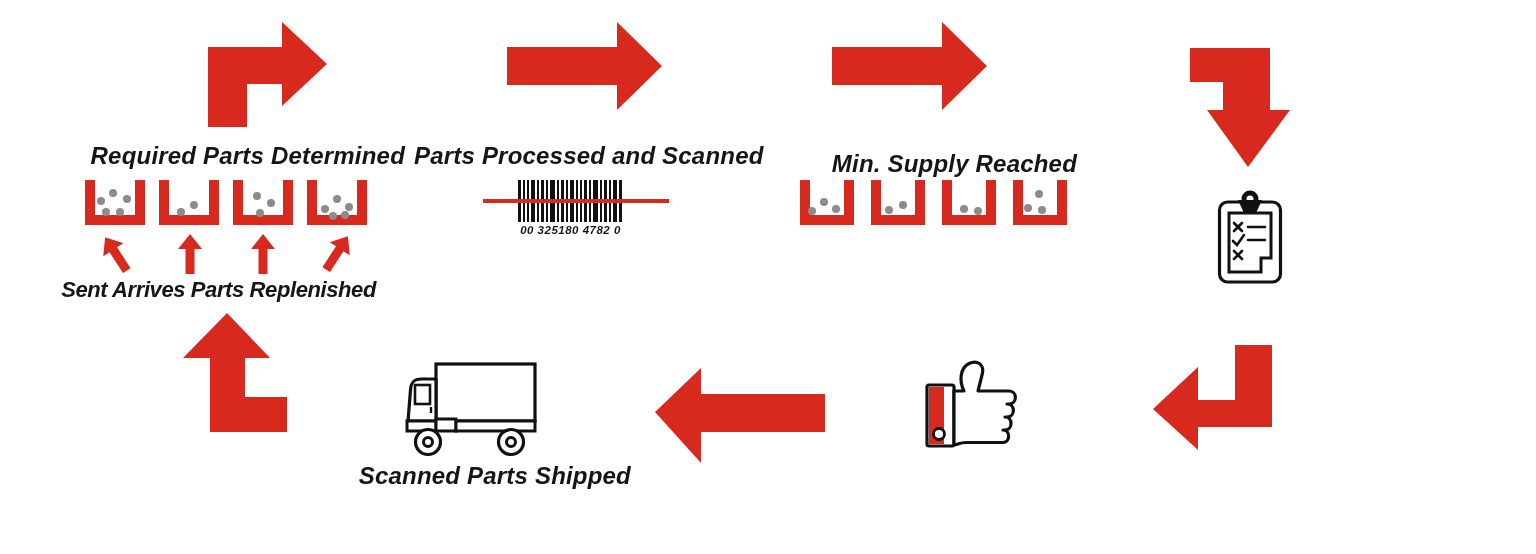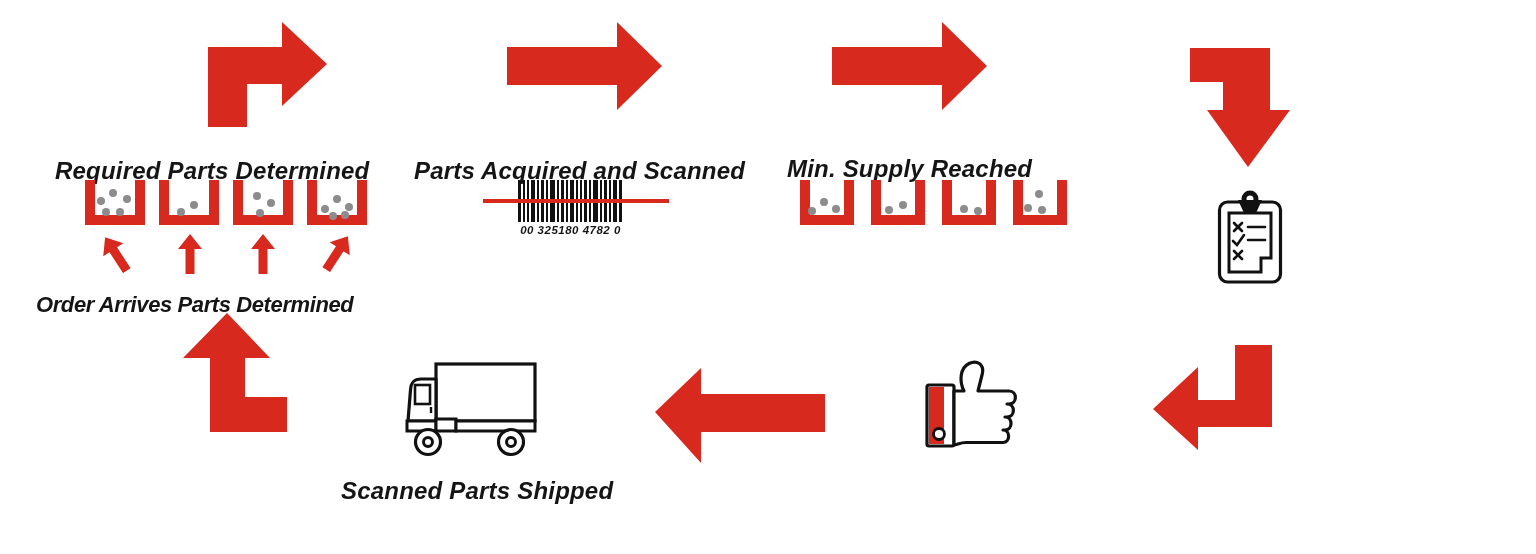--- a/index.html
+++ b/index.html
@@ -4,21 +4,21 @@
 <style>
   html,body{margin:0;padding:0;background:#ffffff;}
   .canvas{
     position:relative;width:1536px;height:554px;background:#ffffff;overflow:hidden;
     font-family:"Liberation Sans", sans-serif;
   }
   .arrow{position:absolute;}
   .arrow polygon{fill:var(--red);}
   .label{
     position:absolute;font-weight:bold;font-style:italic;font-size:24px;
-    color:var(--text);text-align:left;white-space:nowrap;letter-spacing:0.2px;margin-top:15px;
+    color:var(--text);text-align:right;white-space:nowrap;letter-spacing:0.2px;
   }
   .label.condensed{font-size:22px;letter-spacing:-0.4px;}
   .bins{position:absolute;display:flex;gap:14px;}
   .bins.row2{gap:17px;}
   .bin{position:relative;width:60px;height:45px;}
   .bins.row2 .bin{width:54px;}
   .bin .wall{position:absolute;background:var(--red);}
   .bin .wall.l{left:0;top:0;width:10px;height:100%;}
   .bin .wall.r{right:0;top:0;width:10px;height:100%;}
   .bin .wall.b{left:0;bottom:0;width:100%;height:10px;}
@@ -75,26 +75,26 @@
   </svg>
   <svg class="arrow" style="left:251px;top:234px" width="24" height="40" viewBox="0 0 24 40">
     <polygon points="12,0 24,15 16.5,15 16.5,40 7.5,40 7.5,15 0,15"></polygon>
   </svg>
   <svg class="arrow" style="left:325px;top:233px;transform:rotate(33deg)" width="24" height="40" viewBox="0 0 24 40">
     <polygon points="12,0 24,15 16.5,15 16.5,40 7.5,40 7.5,15 0,15"></polygon>
   </svg>
 
   <div class="label" style="left:55px;top:142px;width:350px">Required Parts Determined</div>
 
-  <div class="label" style="left:414px;top:142px;width:348px">Parts Acquired and Scanned</div>
-
-  <div class="label" style="left:787px;top:140px;width:290px">Min. Supply Reached</div>
-
-
-  <div class="label condensed" style="left:36px;top:277px;width:340px">Order Arrives Parts Determined</div>
+  <div class="label" style="left:414px;top:142px;width:348px">Parts Processed and Scanned</div>
+
+  <div class="label" style="left:787px;top:150px;width:290px">Min. Supply Reached</div>
+
+
+  <div class="label condensed" style="left:36px;top:277px;width:340px">Sent Arrives Parts Replenished</div>
 
   <div class="label" style="left:341px;top:462px;width:290px">Scanned Parts Shipped</div>
 
 
   <div class="bins row1" style="left:85px;top:180px">
       <div class="bin">
         <div class="wall l"></div>
         <div class="wall r"></div>
         <div class="wall b"></div>
         <div class="dot" style="left: 12px; top: 17px;"></div>

